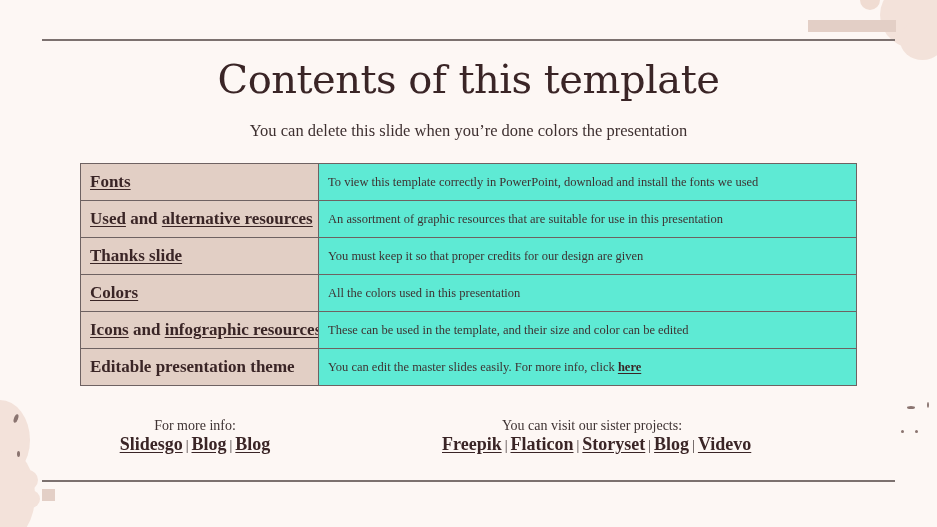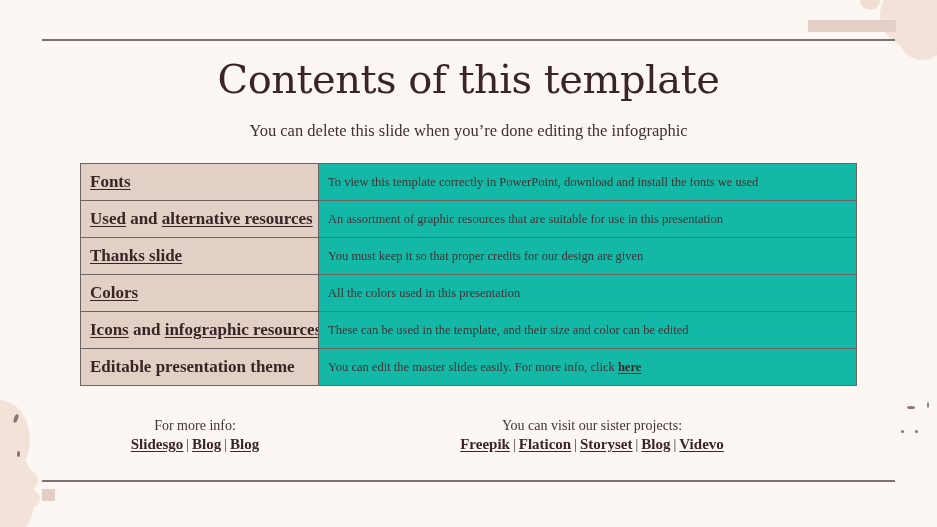--- a/index.html
+++ b/index.html
@@ -86,21 +86,21 @@
     }
     table.contents td.k {
       width: 219px;
       background: #e2cfc5;
       font-family: "Liberation Serif", "DejaVu Serif", serif;
       font-weight: bold;
       font-size: 17px;
       color: #3a2526;
     }
     table.contents td.v {
-      background: #14b8a6;
+      background: #5eead4;
       font-family: "Liberation Serif", "DejaVu Serif", serif;
       font-size: 12.5px;
       color: #3e3232;
     }
     .link {
       text-decoration: underline;
       text-underline-offset: 2px;
       color: #3a2526;
       font-weight: bold;
       cursor: pointer;
@@ -110,21 +110,21 @@
       position: absolute;
       top: 416px;
       text-align: center;
       font-family: "Liberation Serif", "DejaVu Serif", serif;
       font-size: 14px;
       color: #3e3232;
       line-height: 19px;
     }
     .footer-left { left: 95px; width: 200px; }
     .footer-right { left: 442px; width: 300px; }
-    .footer-links .link { font-size: 15px; }
+    .footer-links .link { font-size: 18px; }
     .sep { color: #3e3232; padding: 0 3px; font-weight: normal; }
     .speck {
       position: absolute;
       background: #8a7470;
       border-radius: 50%;
     }
   </style>
 </head>
 <body>
 
@@ -143,21 +143,21 @@
   <div class="speck" style="left:17px; top:451px; width:3px; height:6px;"></div>
   <div class="speck" style="left:907px; top:406px; width:8px; height:3px;"></div>
   <div class="speck" style="left:901px; top:430px; width:3px; height:3px;"></div>
   <div class="speck" style="left:915px; top:430px; width:3px; height:3px;"></div>
   <div class="speck" style="left:927px; top:402px; width:2px; height:6px;"></div>
 
   <div class="deco-rect-top"></div>
   <div class="rule rule-top"></div>
 
   <div class="title">Contents of this template</div>
-  <div class="subtitle">You can delete this slide when you’re done editing the infographic</div>
+  <div class="subtitle">You can delete this slide when you’re done colors the presentation</div>
 
   <table class="contents">
     <tbody id="contents-body">
         <tr>
           <td class="k"><span class="link">Fonts</span></td>
           <td class="v"><span>To view this template correctly in PowerPoint, download and install the fonts we used</span></td>
         </tr>
         <tr>
           <td class="k"><span class="link">Used</span><span class="plain-bold"> and </span><span class="link">alternative resources</span></td>
           <td class="v"><span>An assortment of graphic resources that are suitable for use in this presentation</span></td>

